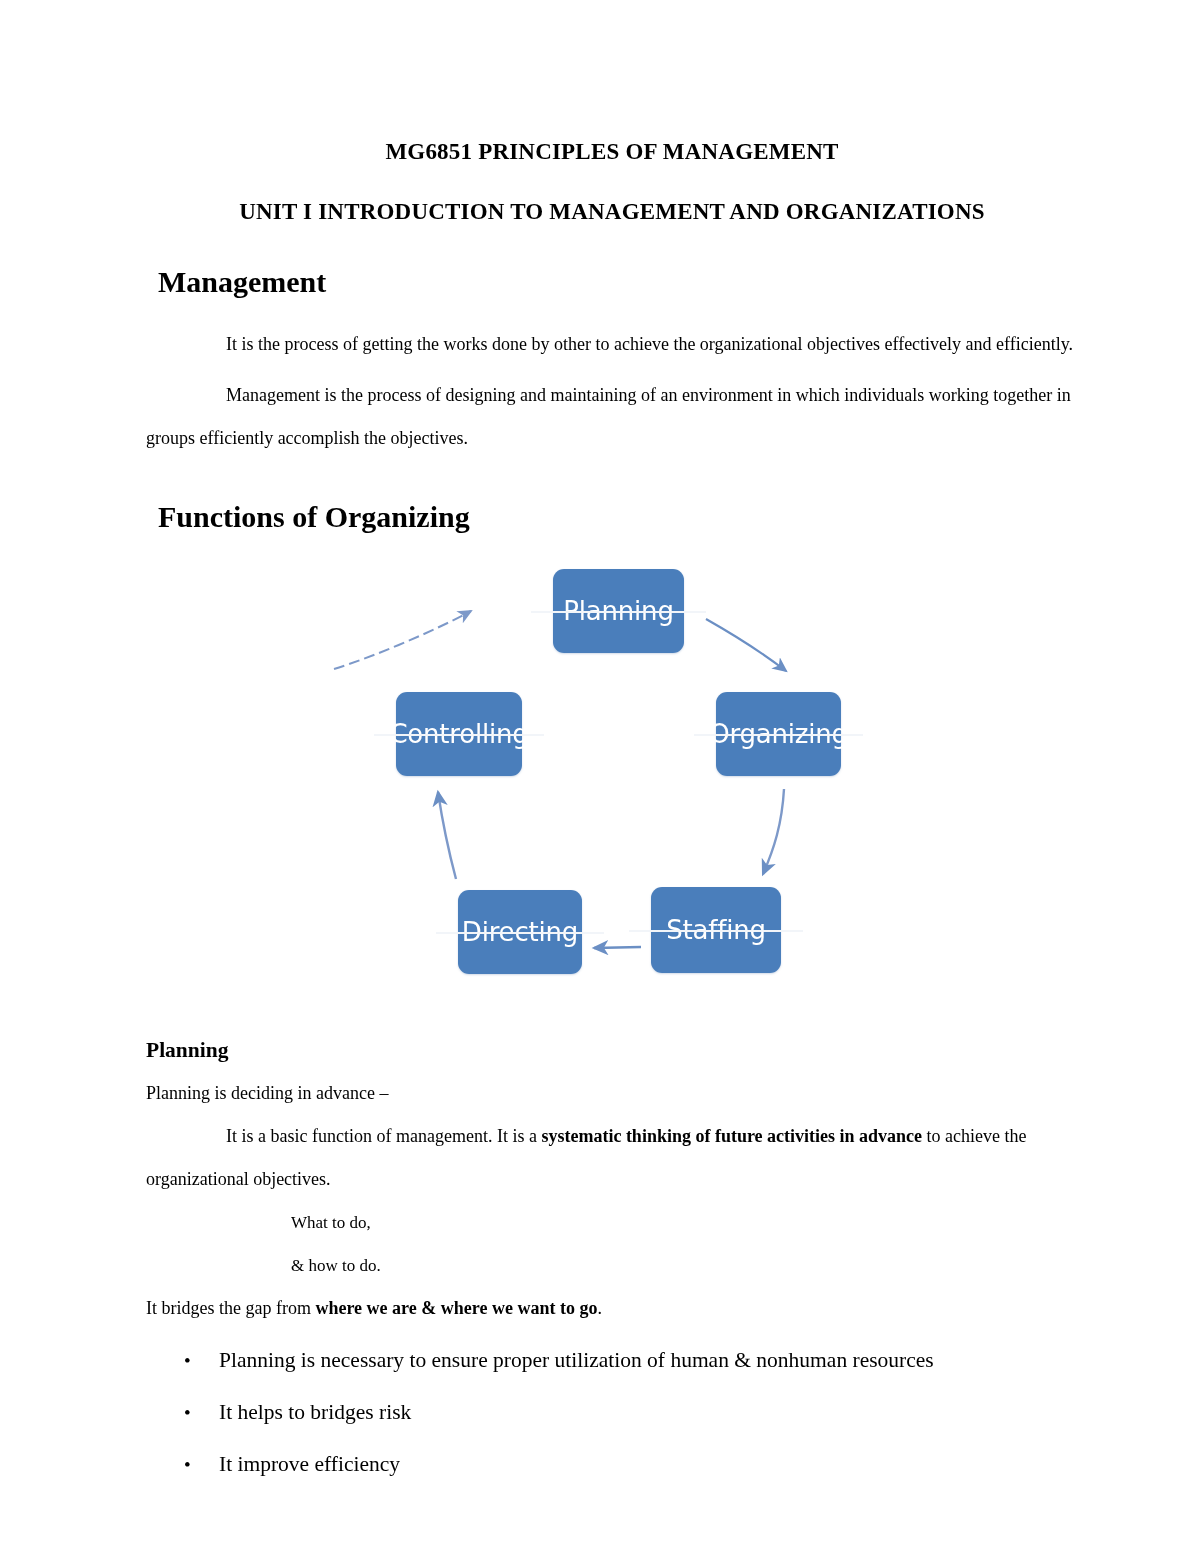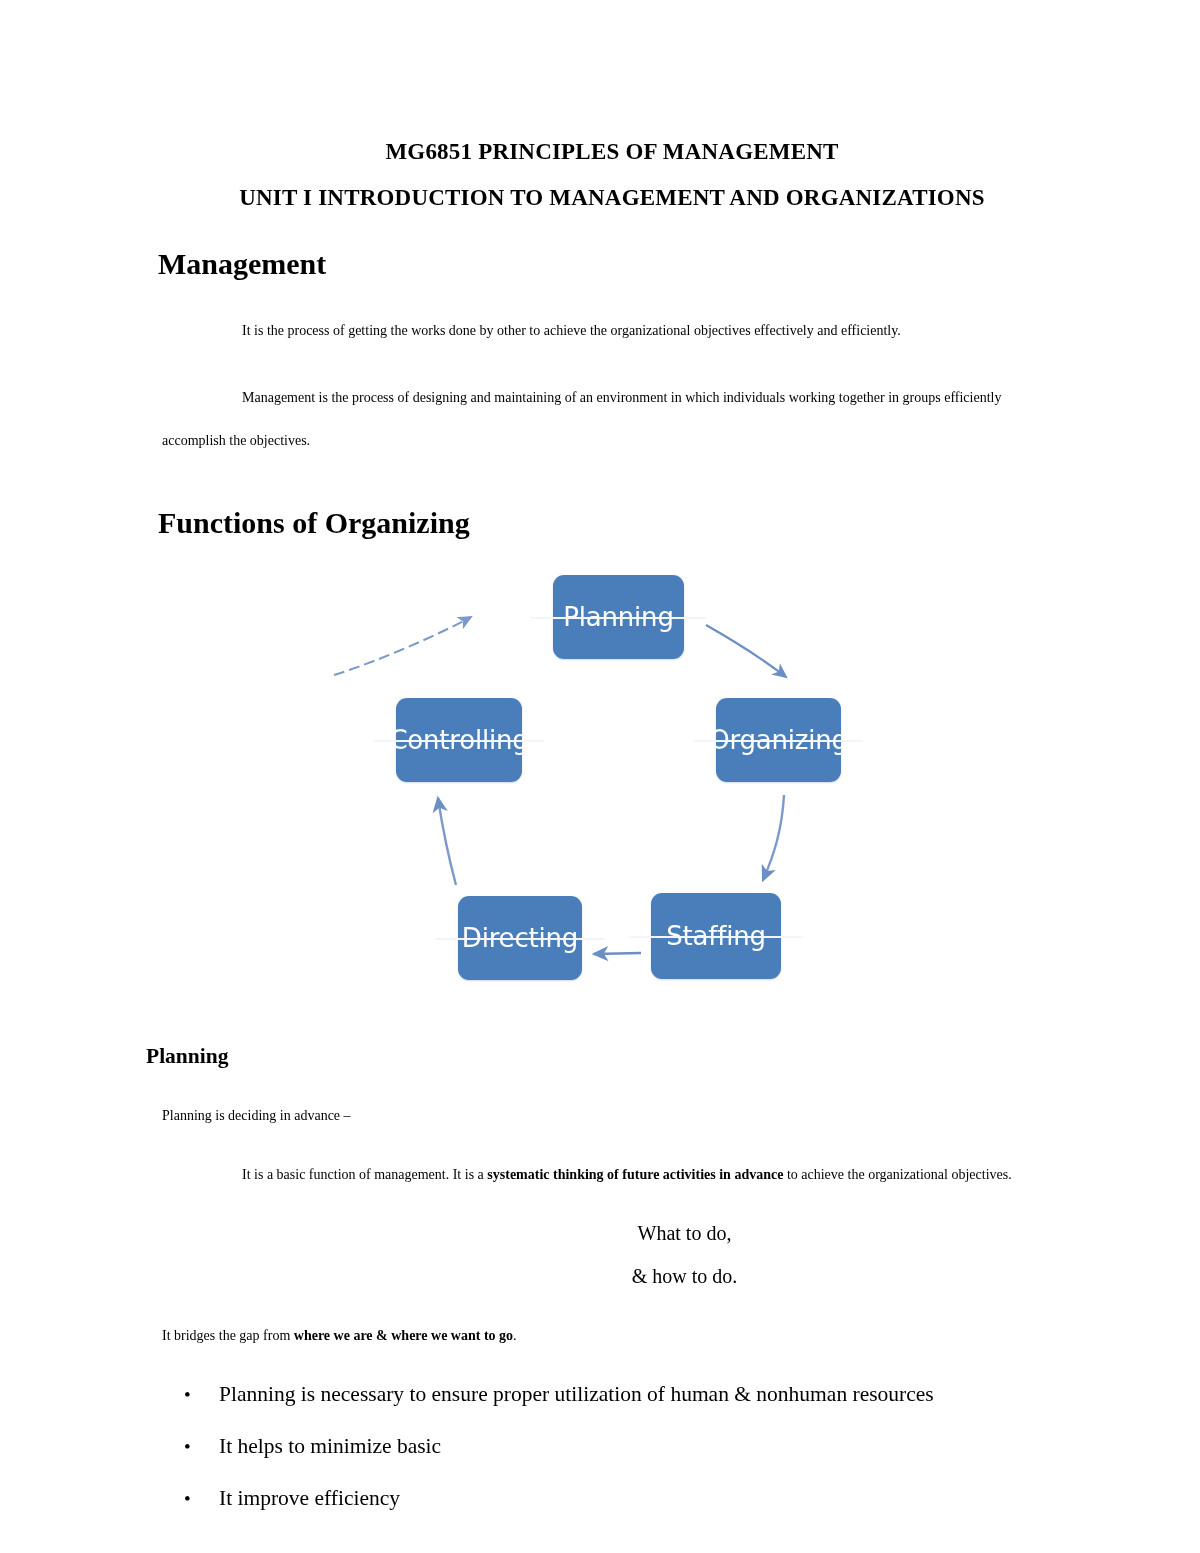--- a/index.html
+++ b/index.html
@@ -33,56 +33,55 @@
     letter-spacing: 0.2px;
     margin: 0;
     padding-top: 140px;
     line-height: 1.0;
   }
   .doc-subtitle {
     text-align: center;
     font-size: 23px;
     font-weight: bold;
     letter-spacing: 0.2px;
-    margin: 2px;
+    margin: 16px;
     padding-top: 21px;
     line-height: 1.0;
   }
   h2.section-heading {
     font-size: 30px;
     font-weight: bold;
     margin: 12px;
     line-height: 1.0;
   }
   .h-management { padding-top: 28px; }
   .h-functions  { padding-top: 30px; }
 
   
   p.body-text {
-    font-size: 14px;
-    line-height: 43px;
-    margin: 16px;
+    font-size: 18px;
+    line-height: 43px;
+    margin: 0;
     text-align: left;
   }
   p.indent-first { text-indent: 80px; }
   .pad-top-14 { padding-top: 14px; }
   .pad-top-8  { padding-top: 8px; }
 
   .sub-label {
     font-size: 21.5px;
     font-weight: bold;
     line-height: 43px;
     margin: 0;
   }
   .indented-line {
-    font-size: 20px;
+    font-size: 17px;
     line-height: 43px;
     margin: 0;
     padding-left: 145px;
-    text-align: center;
   }
   b, .bold { font-weight: bold; }
   .bolditalic { font-weight: bold; }
 
   ul.bullets {
     margin: 0;
     padding: 0;
     list-style: none;
   }
   ul.bullets li {
@@ -236,19 +235,19 @@
     <p class="body-text indent-first"><span>It is a basic function of management. It is a </span><b>systematic thinking of future activities in advance</b><span> to achieve the organizational objectives.</span></p>
 
     <div class="indented-line">What to do,</div>
     <div class="indented-line">&amp; how to do.</div>
 
     <p class="body-text"><span>It bridges the gap from </span><span class="bolditalic">where we are &amp; where we want to go</span><span>.</span></p>
 
 
     <ul class="bullets">
       <li><span class="bullet-dot">•</span><span>Planning is necessary to ensure proper utilization of human &amp; nonhuman resources</span></li>
-      <li><span class="bullet-dot">•</span><span>It helps to minimize basic</span></li>
+      <li><span class="bullet-dot">•</span><span>It helps to bridges risk</span></li>
       <li><span class="bullet-dot">•</span><span>It improve efficiency</span></li>
 
     </ul>
 
   </div>
 </div>
 
 </body></html>

